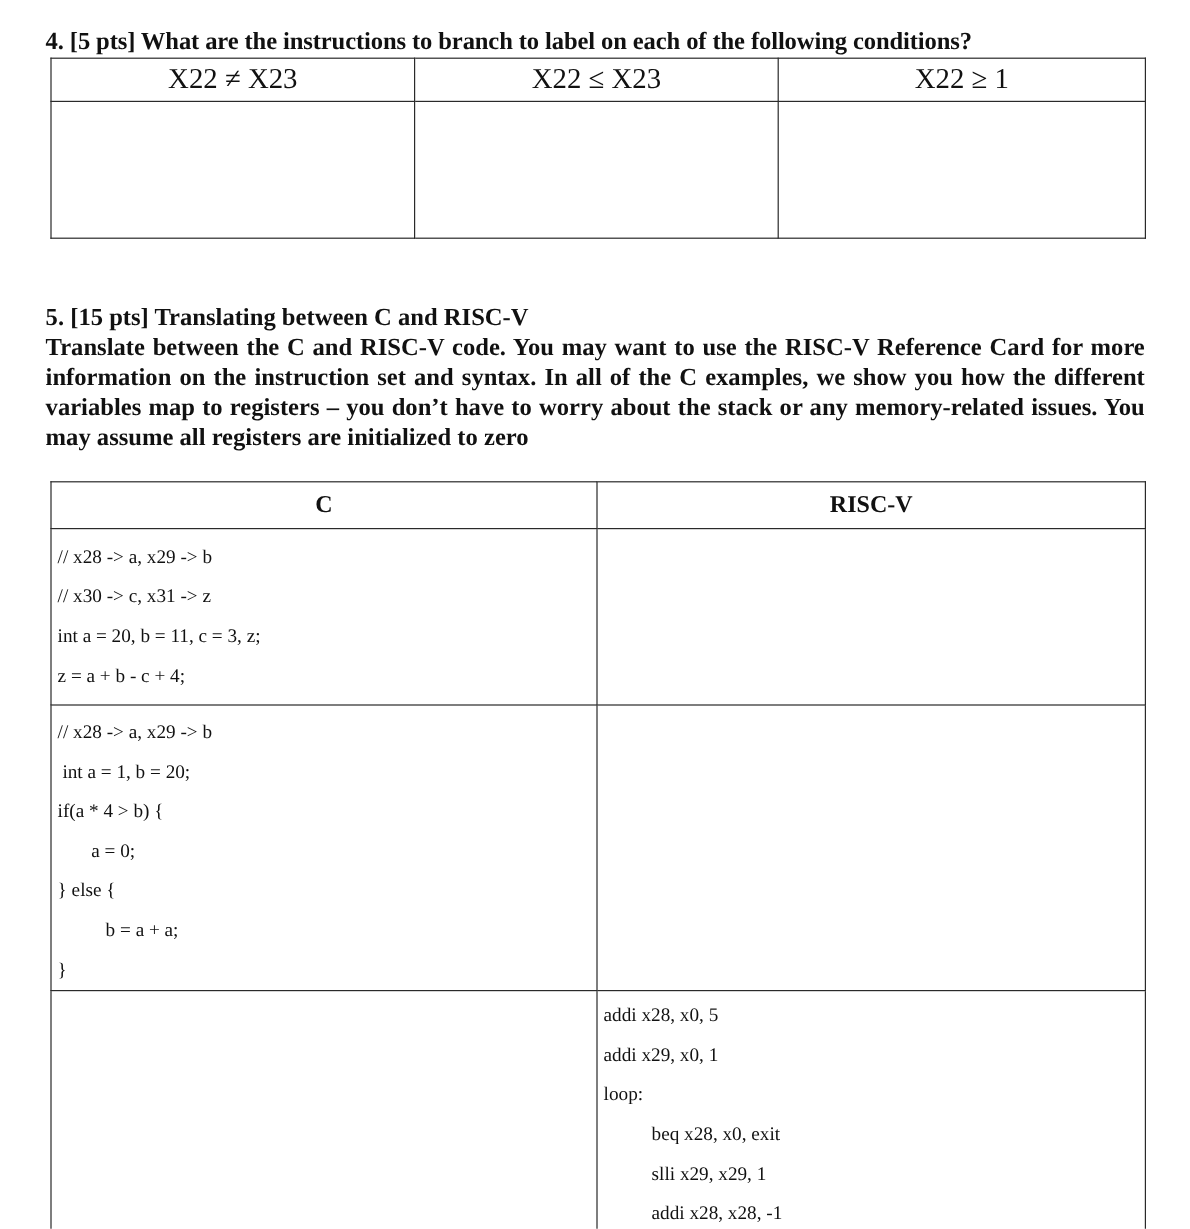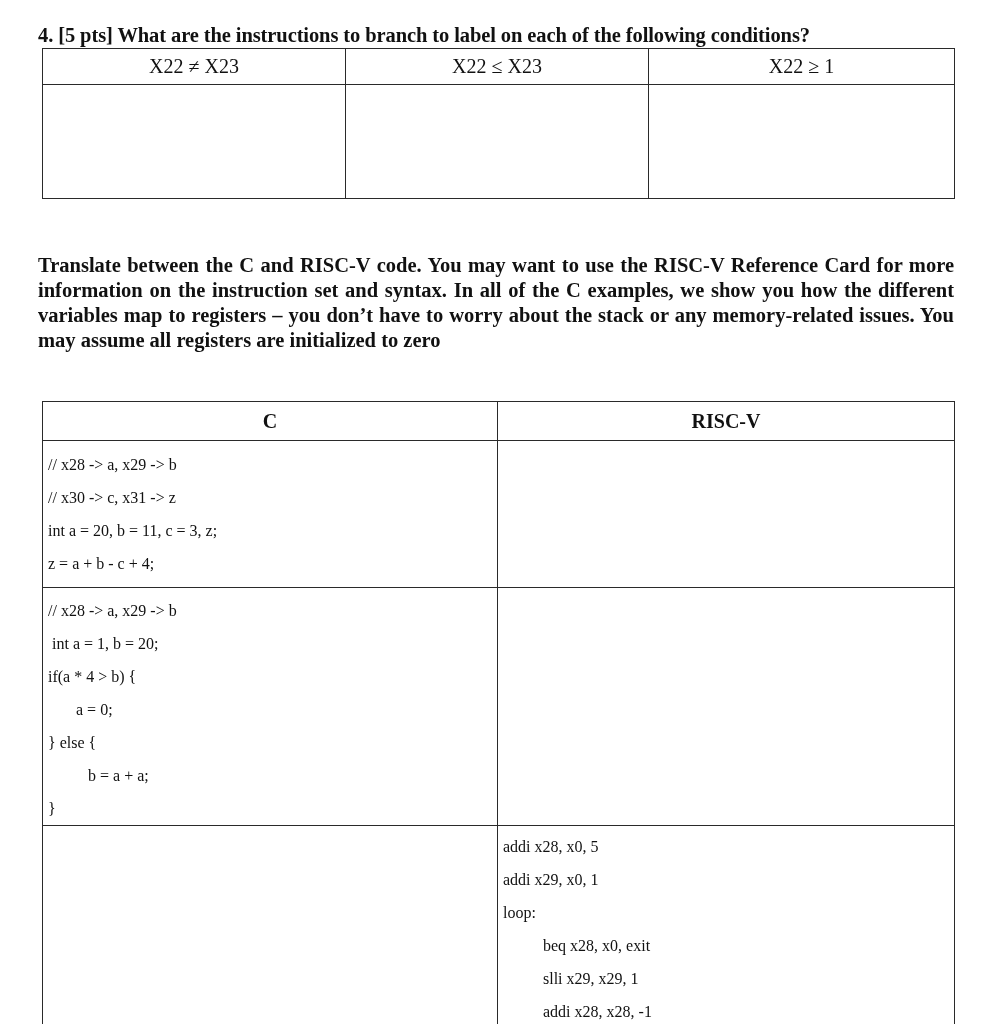--- a/index.html
+++ b/index.html
@@ -12,21 +12,21 @@
       position: absolute; left: 38px; top: 24px;
       font-weight: bold; font-size: 20.5px; letter-spacing: -0.1px;
       white-space: nowrap;
     }
     table.grid { position: absolute; border-collapse: collapse; table-layout: fixed; }
     table.grid td, table.grid th {
       border: 1.4px solid #2a2a2a; padding: 0; vertical-align: top;
     }
     #t1 { left: 42px; top: 48px; width: 912px; }
     #t1 th {
-      height: 35px; font-weight: normal; font-size: 20px;
+      height: 35px; font-weight: normal; font-size: 24px;
       text-align: center; vertical-align: middle;
     }
     #t1 td { height: 113px; }
 
     .q5-heading {
       position: absolute; left: 38px; top: 253px; width: 916px;
       font-weight: bold; font-size: 20.5px; line-height: 25px;
     }
     .q5-heading .line { display: block; white-space: nowrap; }
     .q5-heading .para { display: block; text-align: justify; }
@@ -68,20 +68,21 @@
   </tr>
   <tr>
     <td></td>
     <td></td>
     <td></td>
   </tr>
 </tbody>
   </table>
 
 <div class="q5-heading">
+  <span class="line">5. [15 pts] Translating between C and RISC-V</span>
   <span class="para">Translate between the C and RISC-V code. You may want to use the RISC-V Reference Card for more information on the instruction set and syntax. In all of the C examples, we show you how the different variables map to registers – you don’t have to worry about the stack or any memory-related issues. You may assume all registers are initialized to zero</span>
 </div>
 
 <table class="grid" id="t2">
   <colgroup>
       <col class="c1">
       <col class="c2">
     </colgroup>
   <tbody>
       <tr>

